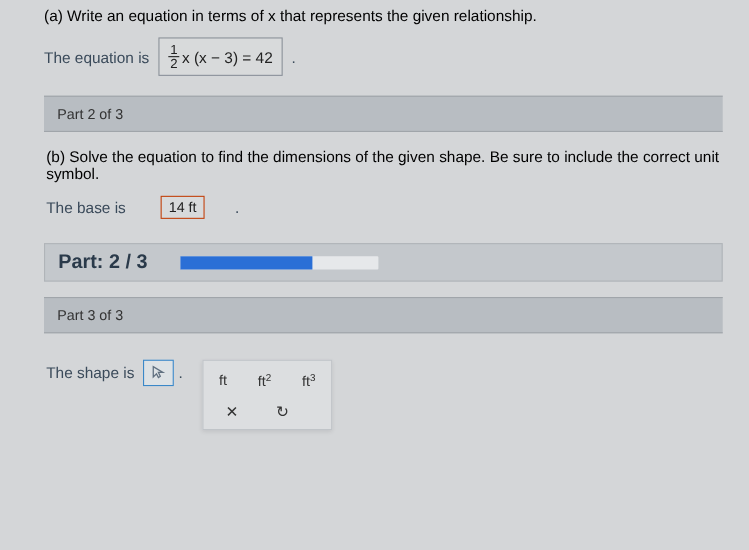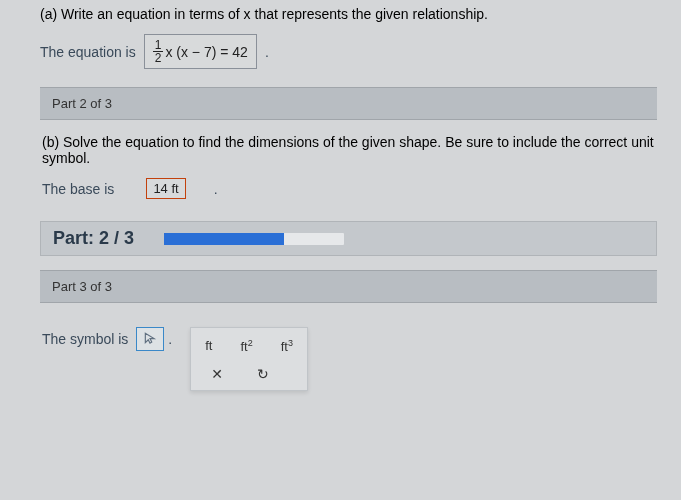--- a/index.html
+++ b/index.html
@@ -116,21 +116,21 @@
 <div class="container">
 
   <div class="prompt">(a) Write an equation in terms of x that represents the given relationship.</div>
   <div class="line">
     <span>The equation is</span>
     <span class="eq-box">
       <span class="frac">
         <span class="num">1</span>
         <span class="den">2</span>
       </span>
-      <span>x (x − 7) = 42</span>
+      <span>x (x − 3) = 42</span>
     </span>
     <span>.</span>
   </div>
 
   <div class="part-header">Part 2 of 3</div>
 
   <div class="section-b">
     <div class="prompt">(b) Solve the equation to find the dimensions of the given shape. Be sure to include the correct unit symbol.</div>
     <div class="line" style="margin-top:8px;gap:32px;">
       <span>The base is</span>
@@ -143,21 +143,21 @@
     <span>Part: 2 / 3</span>
     <div class="progress-bar">
       <div class="progress-fill"></div>
     </div>
   </div>
 
   <div class="part-header" style="margin-top:14px;">Part 3 of 3</div>
 
   <div class="part3-body">
     <div class="line" style="margin-bottom:0;">
-      <span>The symbol is</span>
+      <span>The shape is</span>
       <span class="input-box">
         <span class="cursor-icon">
           <svg viewBox="0 0 24 24" fill="none" stroke="#607080" stroke-width="2">
             <path d="M4 4 L4 20 L9 15 L12 21 L15 19 L12 13 L19 13 Z"></path>
           </svg>
         </span>
       </span>
       <span style="margin-left:-4px;">.</span>
     </div>
 

